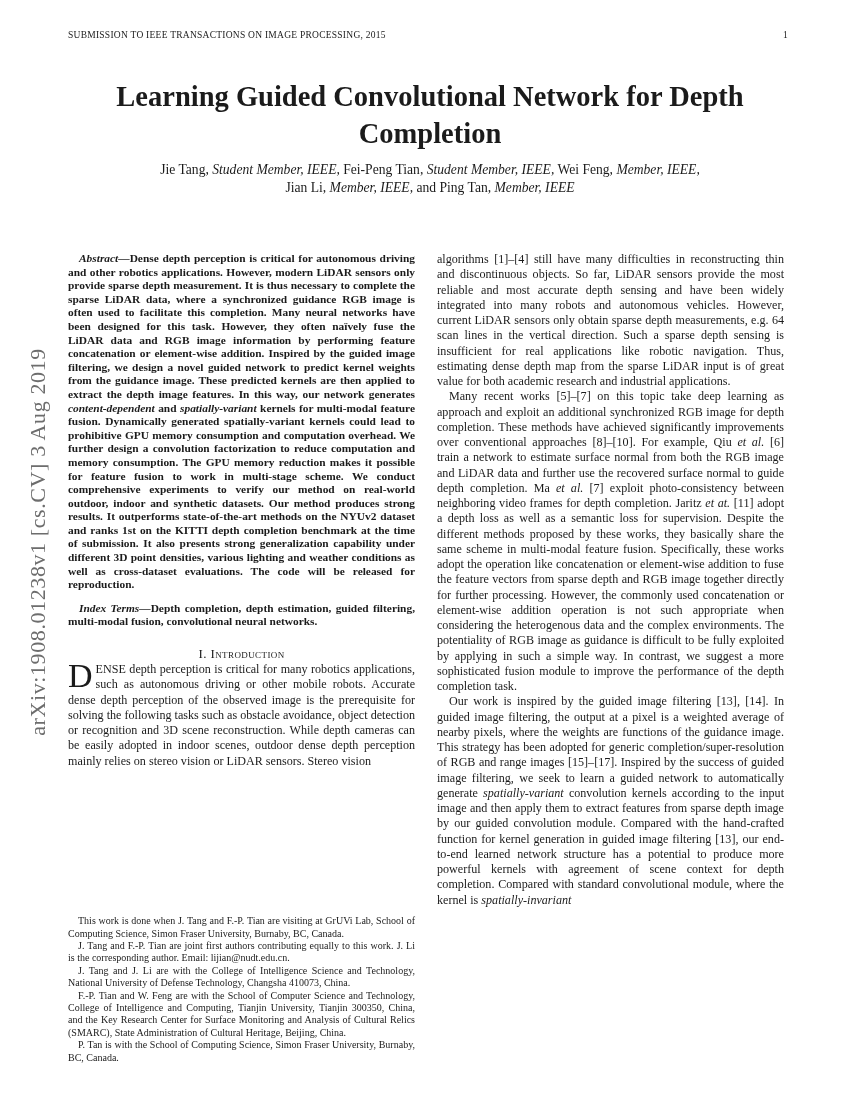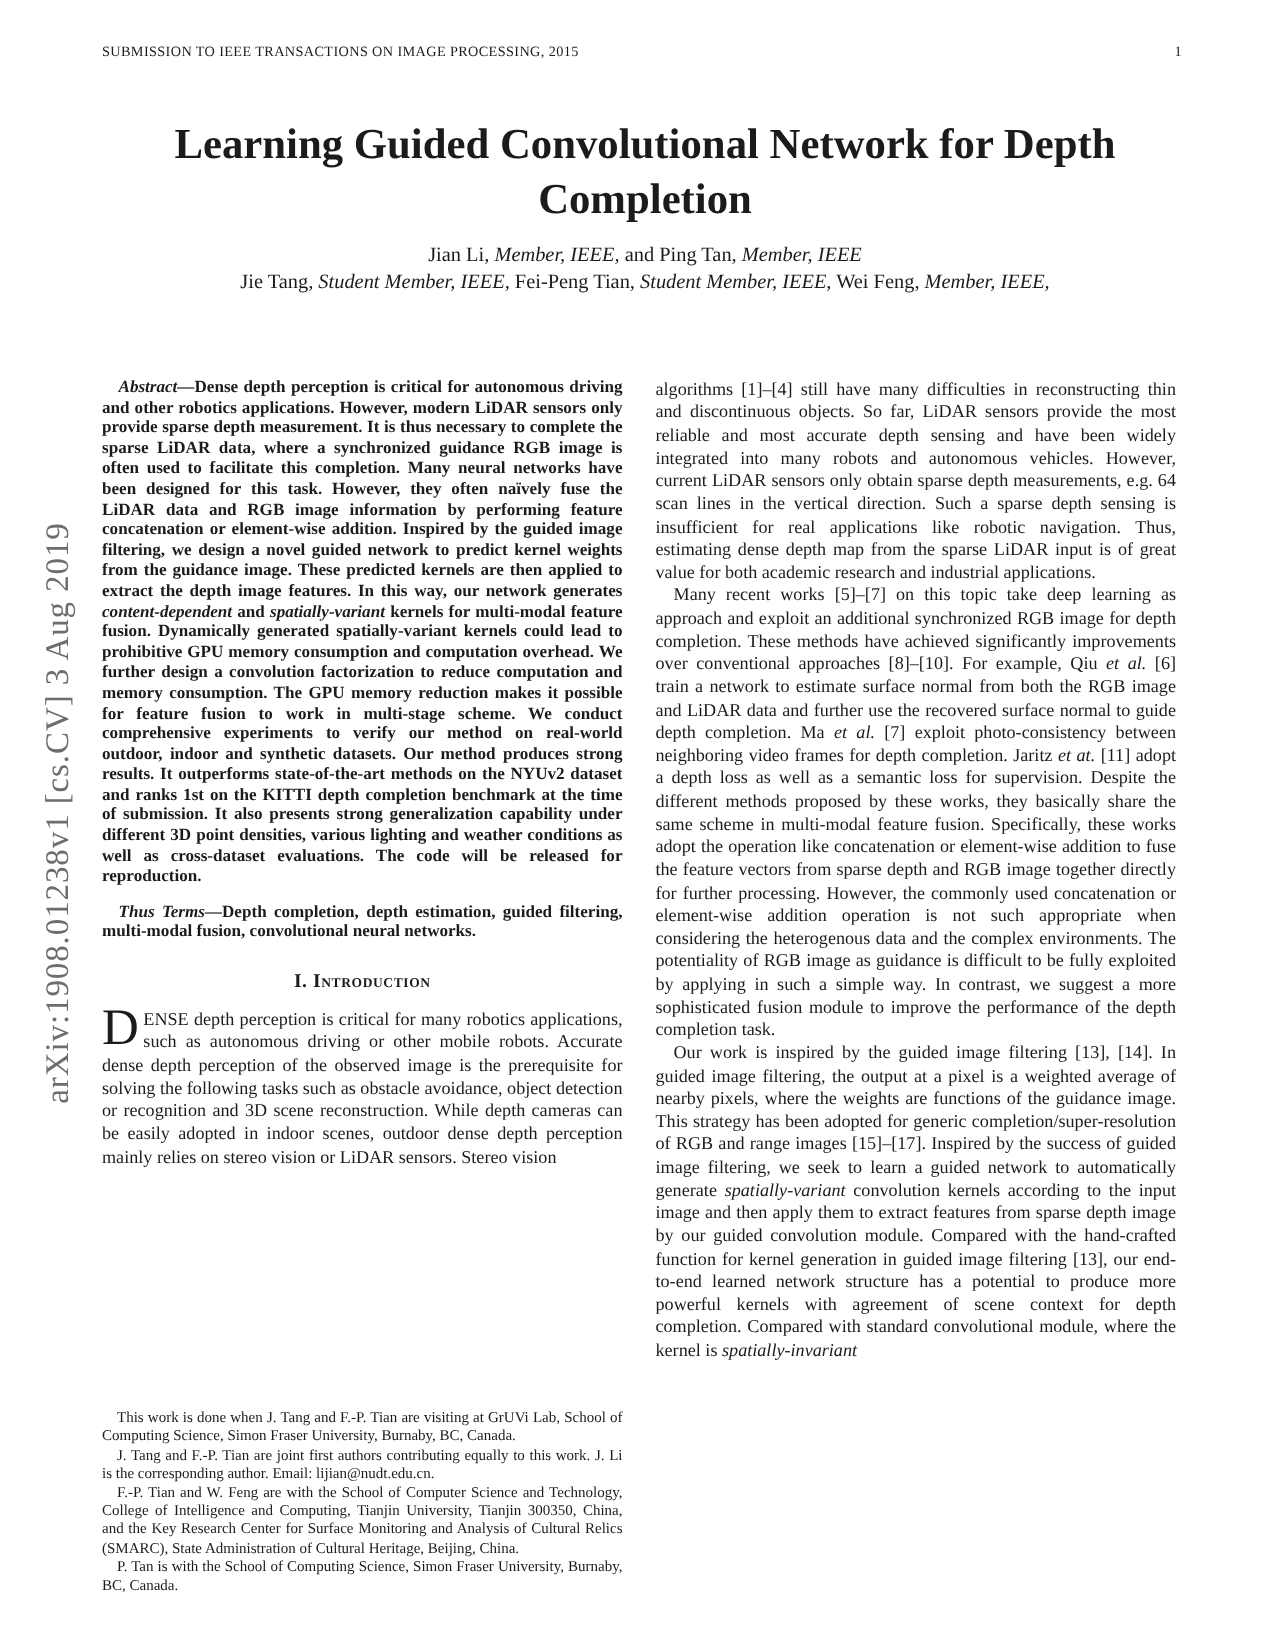--- a/index.html
+++ b/index.html
@@ -84,24 +84,24 @@
     line-height: 13.6px;
     font-weight: bold;
     text-align: justify;
     text-indent: 11px;
   }
   .index-terms-p { margin-top: 10px; }
   .lead-label { font-style: italic; }
 
   h2.section-heading {
     margin-top: 17px;
-    margin-bottom: 10px;
+    margin-bottom: 0;
     text-align: center;
     font-size: 13px;
-    font-weight: bold;
+    font-weight: normal;
     font-variant: small-caps;
     letter-spacing: 0.4px;
   }
 
   .body-p {
     font-size: 12.1px;
     line-height: 15.25px;
     text-align: justify;
   }
   .body-p.indent { text-indent: 12px; }
@@ -131,44 +131,45 @@
     <span>1</span>
   </div>
 
   <div class="arxiv-stamp">arXiv:1908.01238v1  [cs.CV]  3 Aug 2019</div>
 
   <div class="title-block">
     <h1 class="paper-title">Learning Guided Convolutional Network for Depth Completion</h1>
   </div>
 
   <div class="authors-block">
+    <div class="authors-line"><span>Jie Tang, </span><span class="seg-i">Student Member, IEEE,</span><span> Fei-Peng Tian, </span><span class="seg-i">Student Member, IEEE,</span><span> Wei Feng, </span><span class="seg-i">Member, IEEE,</span></div>
     <div class="authors-line"><span>Jian Li, </span><span class="seg-i">Member, IEEE,</span><span> and Ping Tan, </span><span class="seg-i">Member, IEEE</span></div>
-    <div class="authors-line"><span>Jie Tang, </span><span class="seg-i">Student Member, IEEE,</span><span> Fei-Peng Tian, </span><span class="seg-i">Student Member, IEEE,</span><span> Wei Feng, </span><span class="seg-i">Member, IEEE,</span></div>
   </div>
 
   <div class="columns">
 
     <div class="col col-left">
       <p class="abstract-p">
         <span class="lead-label">Abstract—</span><span><span>Dense depth perception is critical for autonomous driving and other robotics applications. However, modern LiDAR sensors only provide sparse depth measurement. It is thus necessary to complete the sparse LiDAR data, where a synchronized guidance RGB image is often used to facilitate this completion. Many neural networks have been designed for this task. However, they often naïvely fuse the LiDAR data and RGB image information by performing feature concatenation or element-wise addition. Inspired by the guided image filtering, we design a novel guided network to predict kernel weights from the guidance image. These predicted kernels are then applied to extract the depth image features. In this way, our network generates </span><span class="seg-i">content-dependent</span><span> and </span><span class="seg-i">spatially-variant</span><span> kernels for multi-modal feature fusion. Dynamically generated spatially-variant kernels could lead to prohibitive GPU memory consumption and computation overhead. We further design a convolution factorization to reduce computation and memory consumption. The GPU memory reduction makes it possible for feature fusion to work in multi-stage scheme. We conduct comprehensive experiments to verify our method on real-world outdoor, indoor and synthetic datasets. Our method produces strong results. It outperforms state-of-the-art methods on the NYUv2 dataset and ranks 1st on the KITTI depth completion benchmark at the time of submission. It also presents strong generalization capability under different 3D point densities, various lighting and weather conditions as well as cross-dataset evaluations. The code will be released for reproduction.</span></span>
       </p>
 
       <p class="index-terms-p">
-        <span class="lead-label">Thus Terms—</span><span>Depth completion, depth estimation, guided filtering, multi-modal fusion, convolutional neural networks.</span>
+        <span class="lead-label">Index Terms—</span><span>Depth completion, depth estimation, guided filtering, multi-modal fusion, convolutional neural networks.</span>
       </p>
 
       <h2 class="section-heading">I. Introduction</h2>
 
       <p class="body-p">
         <span class="dropcap">D</span><span>ENSE</span><span> depth perception is critical for many robotics applications, such as autonomous driving or other mobile robots. Accurate dense depth perception of the observed image is the prerequisite for solving the following tasks such as obstacle avoidance, object detection or recognition and 3D scene reconstruction. While depth cameras can be easily adopted in indoor scenes, outdoor dense depth perception mainly relies on stereo vision or LiDAR sensors. Stereo vision</span>
       </p>
 
       <div class="footnotes">
         <p>This work is done when J. Tang and F.-P. Tian are visiting at GrUVi Lab, School of Computing Science, Simon Fraser University, Burnaby, BC, Canada.</p>
         <p>J. Tang and F.-P. Tian are joint first authors contributing equally to this work. J. Li is the corresponding author. Email: lijian@nudt.edu.cn.</p>
+        <p>J. Tang and J. Li are with the College of Intelligence Science and Technology, National University of Defense Technology, Changsha 410073, China.</p>
         <p>F.-P. Tian and W. Feng are with the School of Computer Science and Technology, College of Intelligence and Computing, Tianjin University, Tianjin 300350, China, and the Key Research Center for Surface Monitoring and Analysis of Cultural Relics (SMARC), State Administration of Cultural Heritage, Beijing, China.</p>
         <p>P. Tan is with the School of Computing Science, Simon Fraser University, Burnaby, BC, Canada.</p>
       </div>
     </div>
 
     <div class="col col-right">
       <p class="body-p">algorithms [1]–[4] still have many difficulties in reconstructing thin and discontinuous objects. So far, LiDAR sensors provide the most reliable and most accurate depth sensing and have been widely integrated into many robots and autonomous vehicles. However, current LiDAR sensors only obtain sparse depth measurements, e.g. 64 scan lines in the vertical direction. Such a sparse depth sensing is insufficient for real applications like robotic navigation. Thus, estimating dense depth map from the sparse LiDAR input is of great value for both academic research and industrial applications.</p>
       <p class="body-p indent"><span>Many recent works [5]–[7] on this topic take deep learning as approach and exploit an additional synchronized RGB image for depth completion. These methods have achieved significantly improvements over conventional approaches [8]–[10]. For example, Qiu </span><span class="seg-i">et al.</span><span> [6] train a network to estimate surface normal from both the RGB image and LiDAR data and further use the recovered surface normal to guide depth completion. Ma </span><span class="seg-i">et al.</span><span> [7] exploit photo-consistency between neighboring video frames for depth completion. Jaritz </span><span class="seg-i">et at.</span><span> [11] adopt a depth loss as well as a semantic loss for supervision. Despite the different methods proposed by these works, they basically share the same scheme in multi-modal feature fusion. Specifically, these works adopt the operation like concatenation or element-wise addition to fuse the feature vectors from sparse depth and RGB image together directly for further processing. However, the commonly used concatenation or element-wise addition operation is not such appropriate when considering the heterogenous data and the complex environments. The potentiality of RGB image as guidance is difficult to be fully exploited by applying in such a simple way. In contrast, we suggest a more sophisticated fusion module to improve the performance of the depth completion task.</span></p>
       <p class="body-p indent"><span>Our work is inspired by the guided image filtering [13], [14]. In guided image filtering, the output at a pixel is a weighted average of nearby pixels, where the weights are functions of the guidance image. This strategy has been adopted for generic completion/super-resolution of RGB and range images [15]–[17]. Inspired by the success of guided image filtering, we seek to learn a guided network to automatically generate </span><span class="seg-i">spatially-variant</span><span> convolution kernels according to the input image and then apply them to extract features from sparse depth image by our guided convolution module. Compared with the hand-crafted function for kernel generation in guided image filtering [13], our end-to-end learned network structure has a potential to produce more powerful kernels with agreement of scene context for depth completion. Compared with standard convolutional module, where the kernel is </span><span class="seg-i">spatially-invariant</span></p>
     </div>

